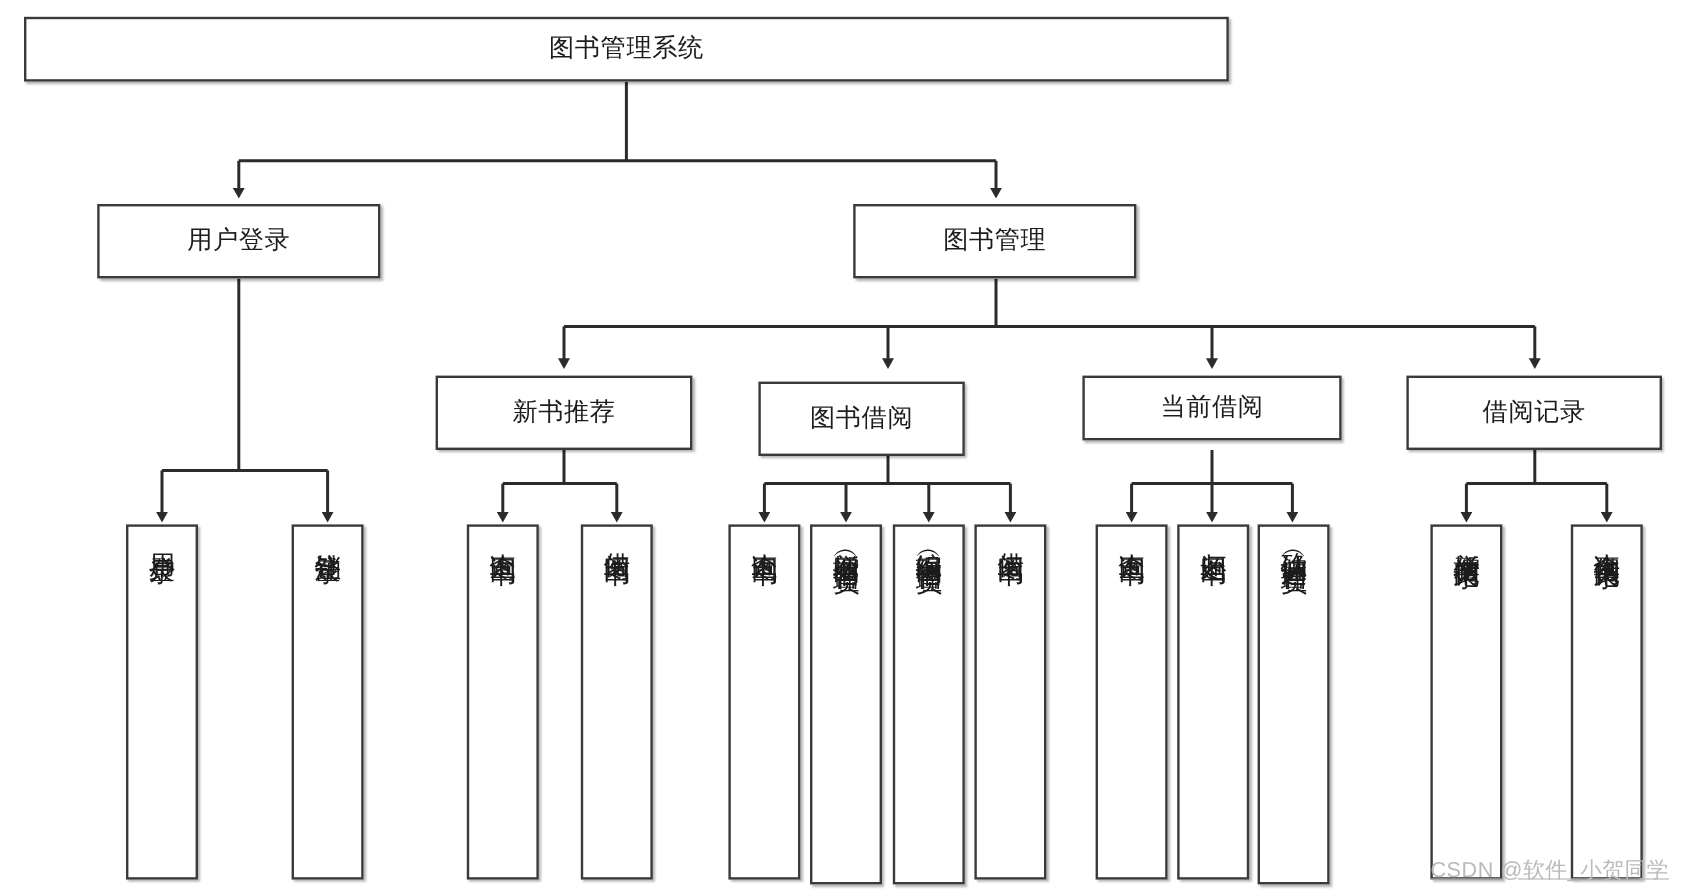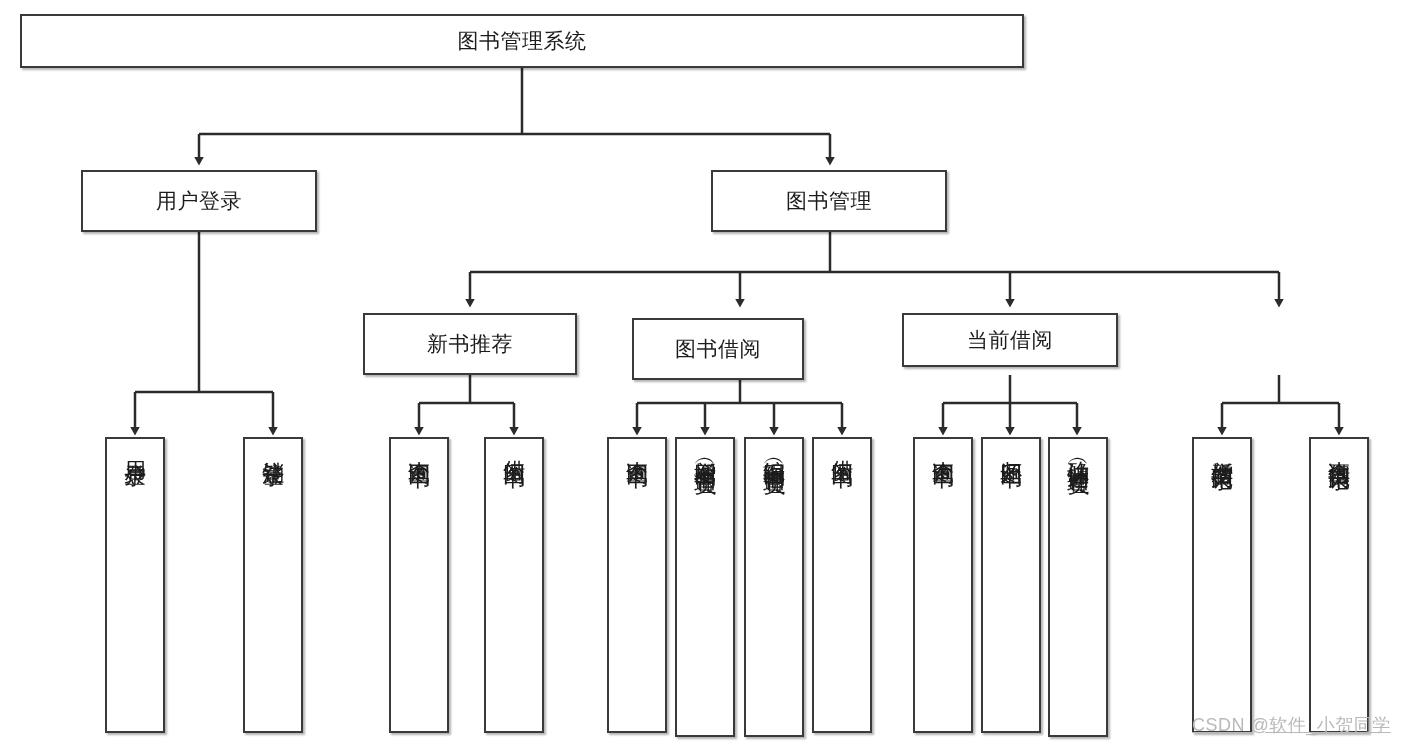--- a/index.html
+++ b/index.html
@@ -135,20 +135,23 @@
 
   <div class="node horizontal" style="left:363px; top:313px; width:214px; height:62px;">
     <span class="label">新书推荐</span>
   </div>
   <div class="node horizontal" style="left:632px; top:318px; width:172px; height:62px;">
     <span class="label">图书借阅</span>
   </div>
   <div class="node horizontal" style="left:902px; top:313px; width:216px; height:54px;">
     <span class="label">当前借阅</span>
   </div>
+  <div class="node horizontal" style="left:1172px; top:313px; width:213px; height:62px;">
+    <span class="label">借阅记录</span>
+  </div>
 
   <div class="node vertical" style="left:105px; top:437px; width:60px; height:296px;">
     <span class="label">用户登录</span>
   </div>
   <div class="node vertical" style="left:243px; top:437px; width:60px; height:296px;">
     <span class="label">注销登录</span>
   </div>
 
   <div class="node vertical" style="left:389px; top:437px; width:60px; height:296px;">
     <span class="label">查询图书</span>

